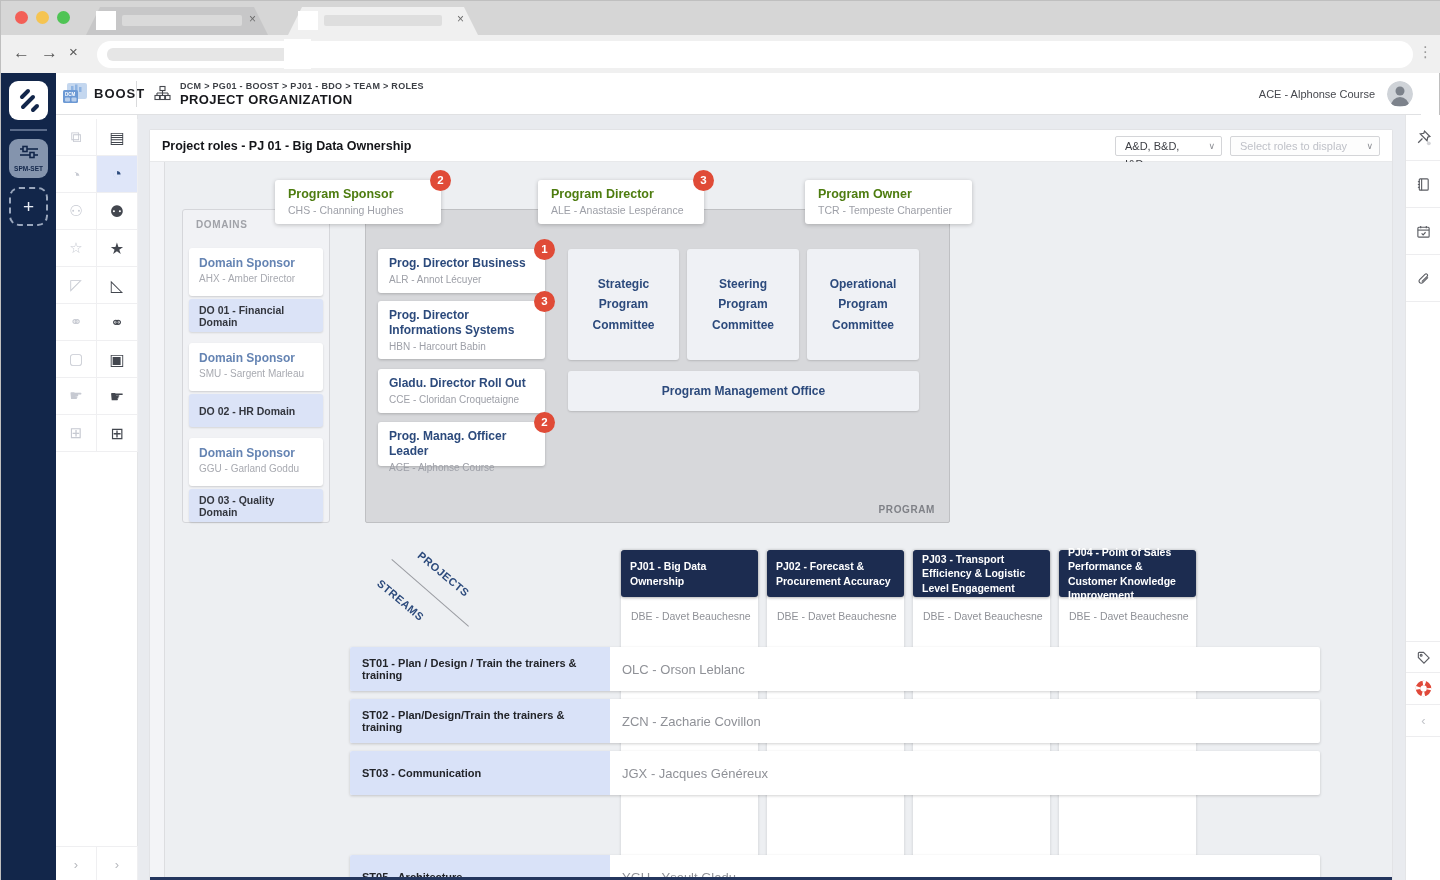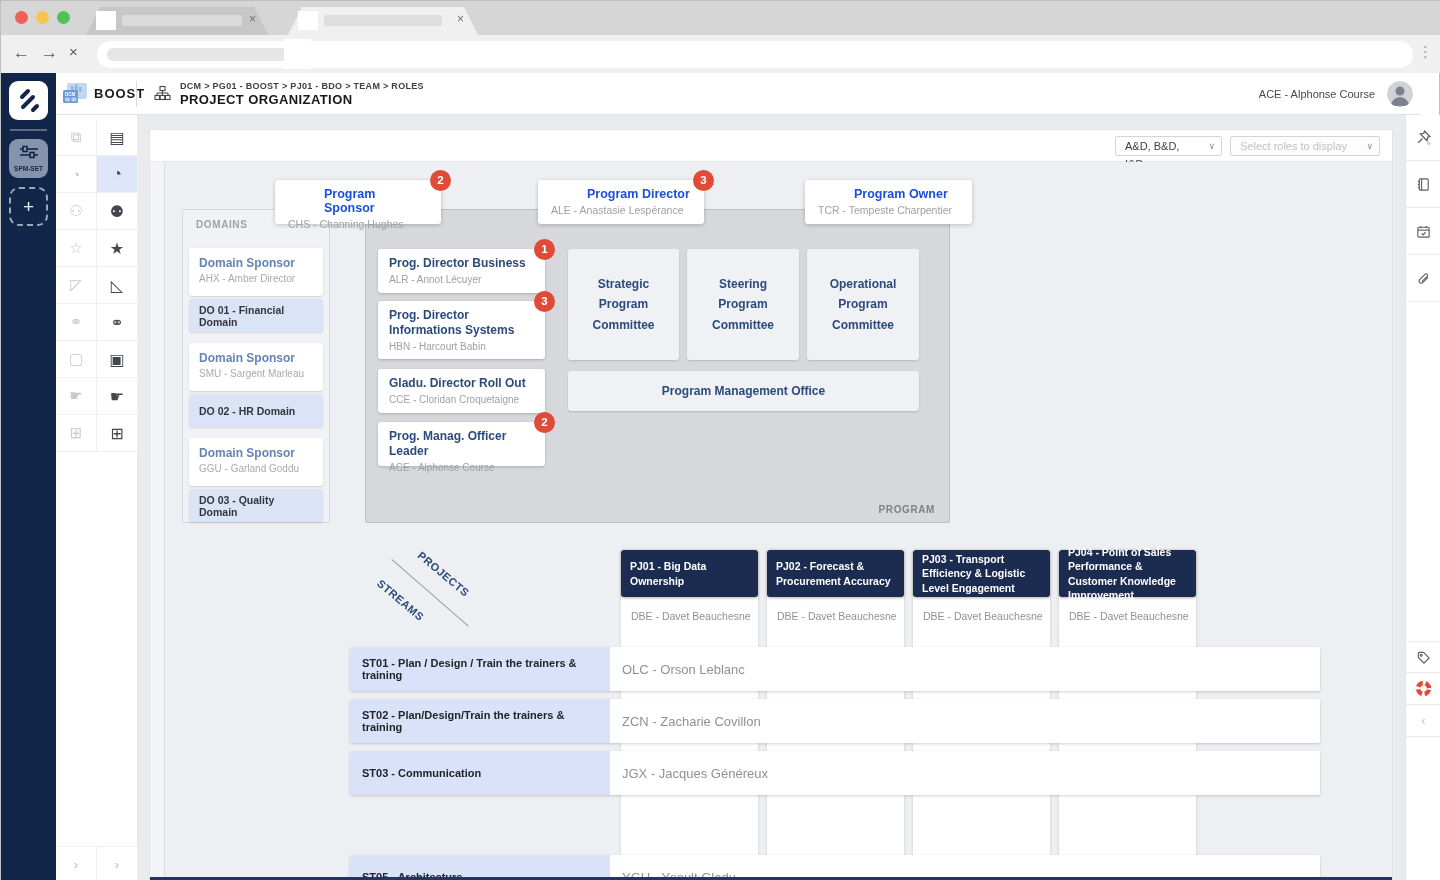--- a/index.html
+++ b/index.html
@@ -71,21 +71,21 @@
 
   #canvas { position:absolute; left:0; top:32px; right:0; bottom:0; background:#edeff2; overflow:hidden; }
   #canvas-left-strip { left:0; top:0; bottom:0; width:15px; background:#f3f4f7; border-right:1px solid #dcddE0; }
 
   .badge { position:absolute; width:21px; height:21px; border-radius:50%; background:#e04b37; color:#fff;
     font-size:11.5px; font-weight:bold; text-align:center; line-height:21px; right:-10px; top:-10px; z-index:6; }
   .badge:empty { display:none; }
 
   .tcard { width:166px; height:44px; background:#fff; border-radius:3px; box-shadow:0 1px 4px rgba(0,0,0,.22);
     padding:7px 13px; z-index:5; }
-  .tcard-role { font-size:12.5px; font-weight:bold; color:#1d4ed8;margin-left:36px; }
+  .tcard-role { font-size:12.5px; font-weight:bold; color:#4d7c0f; }
   .tcard-person { font-size:10.5px; color:#9ea0a8; margin-top:3px; }
 
   #domains-panel { left:32px; top:47px; width:148px; height:314px; background:#f1f2f5; border:1px solid #d5d6da; border-radius:3px; }
   #domains-label { position:absolute; left:13px; top:9px; font-size:10px; font-weight:bold; letter-spacing:.6px; color:#a0a2a8; }
   .dcard { position:absolute; left:6px; width:134px; height:48px; background:#fff; border-radius:3px;
     box-shadow:0 1px 2px rgba(0,0,0,.15); padding:8px 10px; }
   .dcard-role { font-size:12px; font-weight:bold; color:#6584b3; }
   .dcard-person { font-size:10px; color:#a8aab1; margin-top:3px; }
   .dobox { position:absolute; left:6px; width:134px; height:33px; background:#dbe3f7; border-radius:3px;
     box-shadow:0 1px 2px rgba(0,0,0,.12); display:flex; align-items:center; padding:0 10px;
@@ -318,20 +318,21 @@
         <circle cx="8" cy="8" r="5.2" stroke="#ffffff" stroke-width="4.4" stroke-dasharray="2.6 5.6" stroke-dashoffset="1.4"></circle>
       </svg>
     </div>
     <div class="rr-cell rr-cell-sm rr-chevron" style="top:590px;">‹</div>
   </div>
 
   <div class="abs" id="content">
     <div class="abs" id="panel">
 
       <div id="panel-header">
+        <span id="panel-title">Project roles - PJ 01 - Big Data Ownership</span>
         <div class="dd" style="right:170px;width:107px;">
           <span>A&amp;D, B&amp;D, I&amp;D</span>
           <span class="chev">∨</span>
         </div>
         <div class="dd" id="dd-roles" style="right:12px;width:150px;">
           <span>Select roles to display</span>
           <span class="chev">∨</span>
         </div>
       </div>
 

